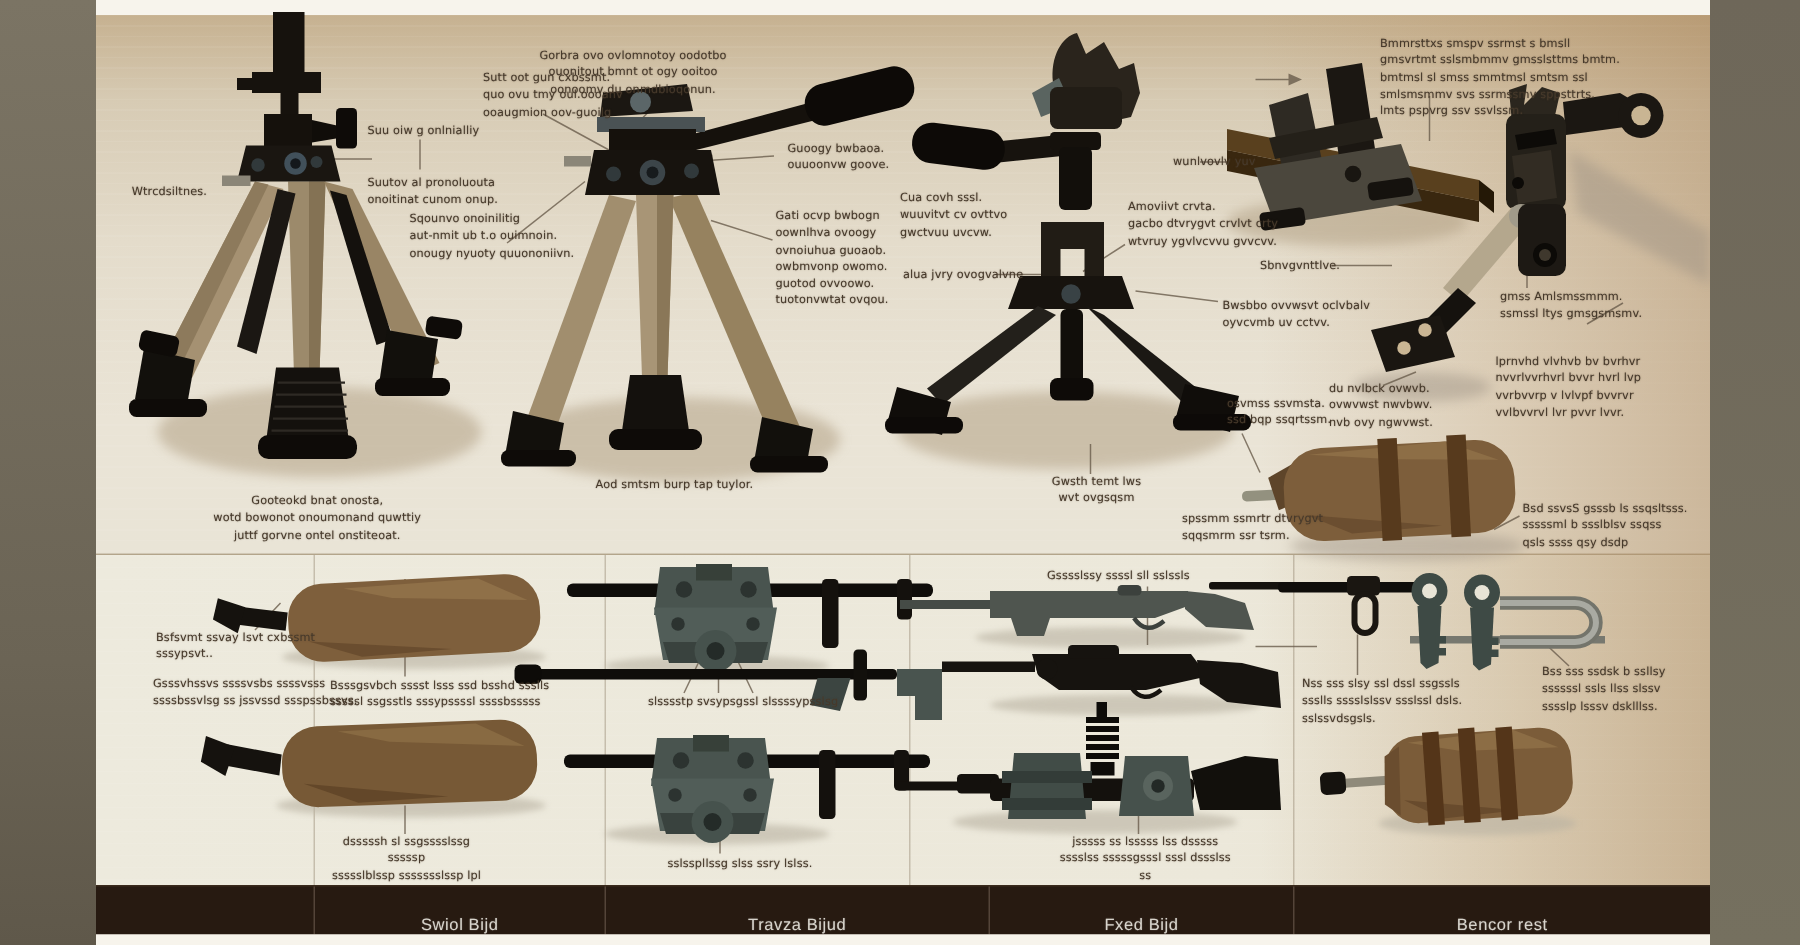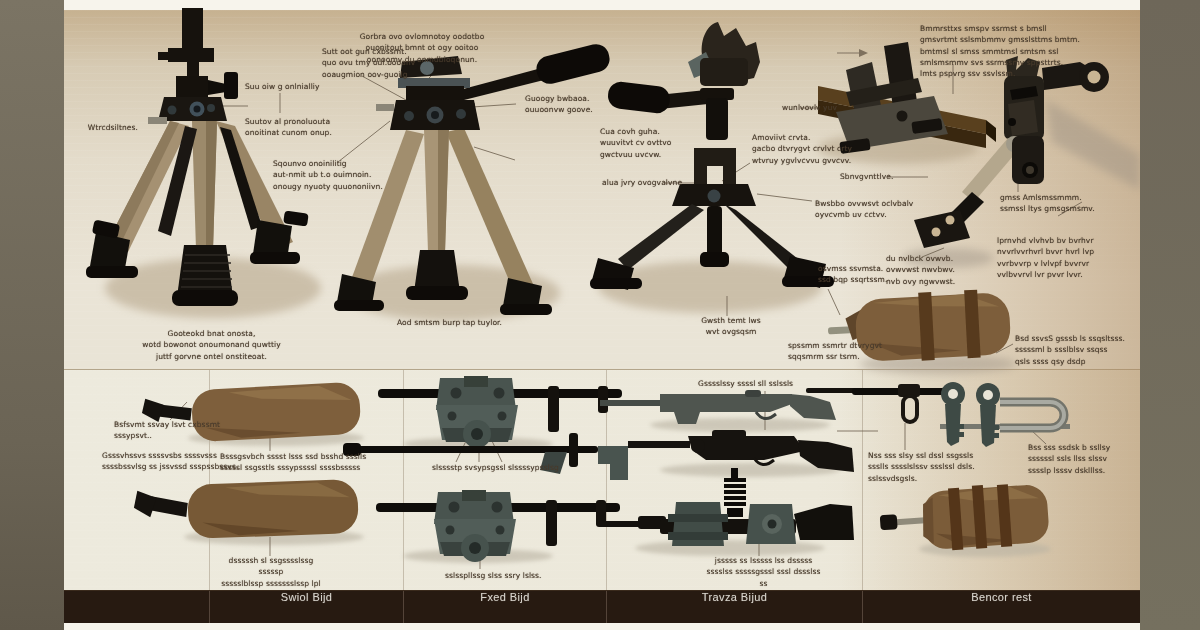--- a/index.html
+++ b/index.html
@@ -17,21 +17,21 @@
   #bg-bottom{position:absolute;left:0;top:369px;width:1076px;height:221px;
      border-top:1px solid #b3a58b;box-sizing:border-box;
      background:
        repeating-linear-gradient(180deg,rgba(255,255,255,.05) 0 1px,rgba(0,0,0,0) 1px 8px),
        linear-gradient(90deg,#edeadd 0%,#ece8da 70%,#e4dcc8 100%);}
   #tan-overlay{position:absolute;left:776px;top:10px;width:300px;height:580px;pointer-events:none;
      background:linear-gradient(90deg,rgba(186,150,104,0) 0%,rgba(181,143,97,.28) 55%,rgba(168,129,84,.45) 100%);}
   .vdiv{position:absolute;top:370px;height:220px;width:1px;background:rgba(135,119,95,.38);}
   #footer-bar{position:absolute;left:0;top:590px;width:1076px;height:33px;background:#271a11;
      border-top:1px solid #3a2a1c;box-sizing:border-box;display:flex;}
-  .fcell{height:100%;display:flex;align-items:flex-start;justify-content:center;box-sizing:border-box;}
+  .fcell{height:100%;display:flex;align-items:flex-end;justify-content:center;box-sizing:border-box;}
   .fcell+.fcell{border-left:1px solid rgba(200,180,160,.28);}
   .flabel{font-size:11px;color:#d8d4cc;letter-spacing:.4px;text-shadow:0 0 1px rgba(255,255,255,.35);}
   #strip-bottom{position:absolute;left:0;top:623px;width:1076px;height:7px;background:#f7f4ec;}
   #art{position:absolute;left:0;top:0;width:1076px;height:630px;}
   .ann{position:absolute;font-family:"DejaVu Sans",sans-serif;font-size:7.5px;line-height:1.5;
        color:#46392b;letter-spacing:.1px;white-space:pre-line;
        text-shadow:0 0 1px rgba(80,64,44,.6);}
   .ann.c{text-align:center;}
   .ann.r{text-align:right;}
 </style>
@@ -360,36 +360,42 @@
       <rect x="950" y="486" width="11" height="62" fill="#543519"></rect>
       <rect x="974" y="485" width="11" height="63" fill="#543519"></rect>
       <rect x="999" y="486" width="11" height="62" fill="#543519"></rect>
     </g>
   </svg>
 
   <div class="ann r" style="left:2px;top:122px;width:72px">Wtrcdsiltnes.</div>
   <div class="ann" style="left:181px;top:81px">Suu oiw g onlnialliy</div>
   <div class="ann" style="left:181px;top:116px">Suutov al pronoluouta
 onoitinat cunom onup.</div>
-  <div class="ann" style="left:209px;top:158px">Sqounvo onoinilitig
+  <div class="ann" style="left:209px;top:140px">Sqounvo onoinilitig
 aut-nmit ub t.o ouimnoin.
 onougy nyuoty quuononiivn.</div>
   <div class="ann c" style="left:70px;top:328px;width:155px">Gooteokd bnat onosta,
 wotd bowonot onoumonand quwttiy
 juttf gorvne ontel onstiteoat.</div>
   <div class="ann c" style="left:292px;top:31px;width:132px">Gorbra ovo ovlomnotoy oodotbo
 ouonitout bmnt ot ogy ooitoo
 oonoomv du onmdbioqonun.</div>
   <div class="ann" style="left:258px;top:46px">Sutt oot gun cxbssmt.
 quo ovu tmy oul.oooanv
 ooaugmion oov-guoilg</div>
   <div class="ann" style="left:461px;top:93px">Guoogy bwbaoa.
 ouuoonvw goove.</div>
+  <div class="ann" style="left:453px;top:138px">Gati ocvp bwbogn
+oownlhva ovoogy
+ovnoiuhua guoaob.
+owbmvonp owomo.
+guotod ovvoowo.
+tuotonvwtat ovqou.</div>
   <div class="ann" style="left:333px;top:317px">Aod smtsm burp tap tuylor.</div>
-  <div class="ann" style="left:536px;top:126px">Cua covh guha.
+  <div class="ann" style="left:536px;top:126px">Cua covh sssl.
 wuuvitvt cv ovttvo
 gwctvuu uvcvw.</div>
   <div class="ann" style="left:538px;top:177px">alua jvry ovogvalvne</div>
   <div class="ann" style="left:718px;top:102px">wunlvovlv yuv</div>
   <div class="ann" style="left:688px;top:132px">Amoviivt crvta.
 gacbo dtvrygvt crvlvt crty
 wtvruy ygvlvcvvu gvvcvv.</div>
   <div class="ann" style="left:751px;top:198px">Bwsbbo ovvwsvt oclvbalv
 oyvcvmb uv cctvv.</div>
   <div class="ann c" style="left:622px;top:315px;width:90px">Gwsth temt lws
@@ -409,21 +415,21 @@
 sqqsmrm ssr tsrm.</div>
   <div class="ann" style="left:754px;top:263px">osvmss ssvmsta.
 ssd bqp ssqrtssm.</div>
   <div class="ann" style="left:951px;top:333px">Bsd ssvsS gsssb ls ssqsltsss.
 sssssml b ssslblsv ssqss
 qsls ssss qsy dsdp</div>
   <div class="ann" style="left:933px;top:235px">lprnvhd vlvhvb bv bvrhvr
 nvvrlvvrhvrl bvvr hvrl lvp
 vvrbvvrp v lvlvpf bvvrvr
 vvlbvvrvl lvr pvvr lvvr.</div>
-  <div class="ann" style="left:50px;top:419px">Bsfsvmt ssvay lsvt cxbssmt
+  <div class="ann" style="left:40px;top:419px">Bsfsvmt ssvay lsvt cxbssmt
 sssypsvt..</div>
   <div class="ann" style="left:38px;top:450px">Gsssvhssvs ssssvsbs ssssvsss
 ssssbssvlsg ss jssvssd ssspssbssvs.</div>
   <div class="ann" style="left:156px;top:451px">Bsssgsvbch sssst lsss ssd bsshd ssslls
 sssssl ssgsstls sssypssssl ssssbsssss</div>
   <div class="ann c" style="left:152px;top:555px;width:110px">dsssssh sl ssgsssslssg sssssp
 ssssslblssp ssssssslssp lpl ssssssss.
 spy ssyssl ssssl dlsssl ssspsslssg</div>
   <div class="ann" style="left:368px;top:462px">slsssstp svsypsgssl slssssypsslsg</div>
   <div class="ann" style="left:381px;top:570px">sslsspllssg slss ssry lslss.</div>
@@ -436,24 +442,24 @@
 sslssvdsgsls.</div>
   <div class="ann" style="left:964px;top:442px">Bss sss ssdsk b ssllsy
 ssssssl ssls llss slssv
 sssslp lsssv dsklllss.</div>
 
   <div id="footer-bar">
     <div class="fcell" style="width:145px"></div>
     <div class="fcell" style="width:194px">
       <span class="flabel">Swiol Bijd</span>
     </div>
+    <div class="fcell" style="width:256px">
+      <span class="flabel">Travza Bijud</span>
+    </div>
     <div class="fcell" style="width:203px">
       <span class="flabel">Fxed Bijd</span>
-    </div>
-    <div class="fcell" style="width:256px">
-      <span class="flabel">Travza Bijud</span>
     </div>
     <div class="fcell" style="width:278px">
       <span class="flabel">Bencor rest</span>
     </div>
   </div>
   <div id="strip-bottom"></div>
 </div>
 
 </body></html>

